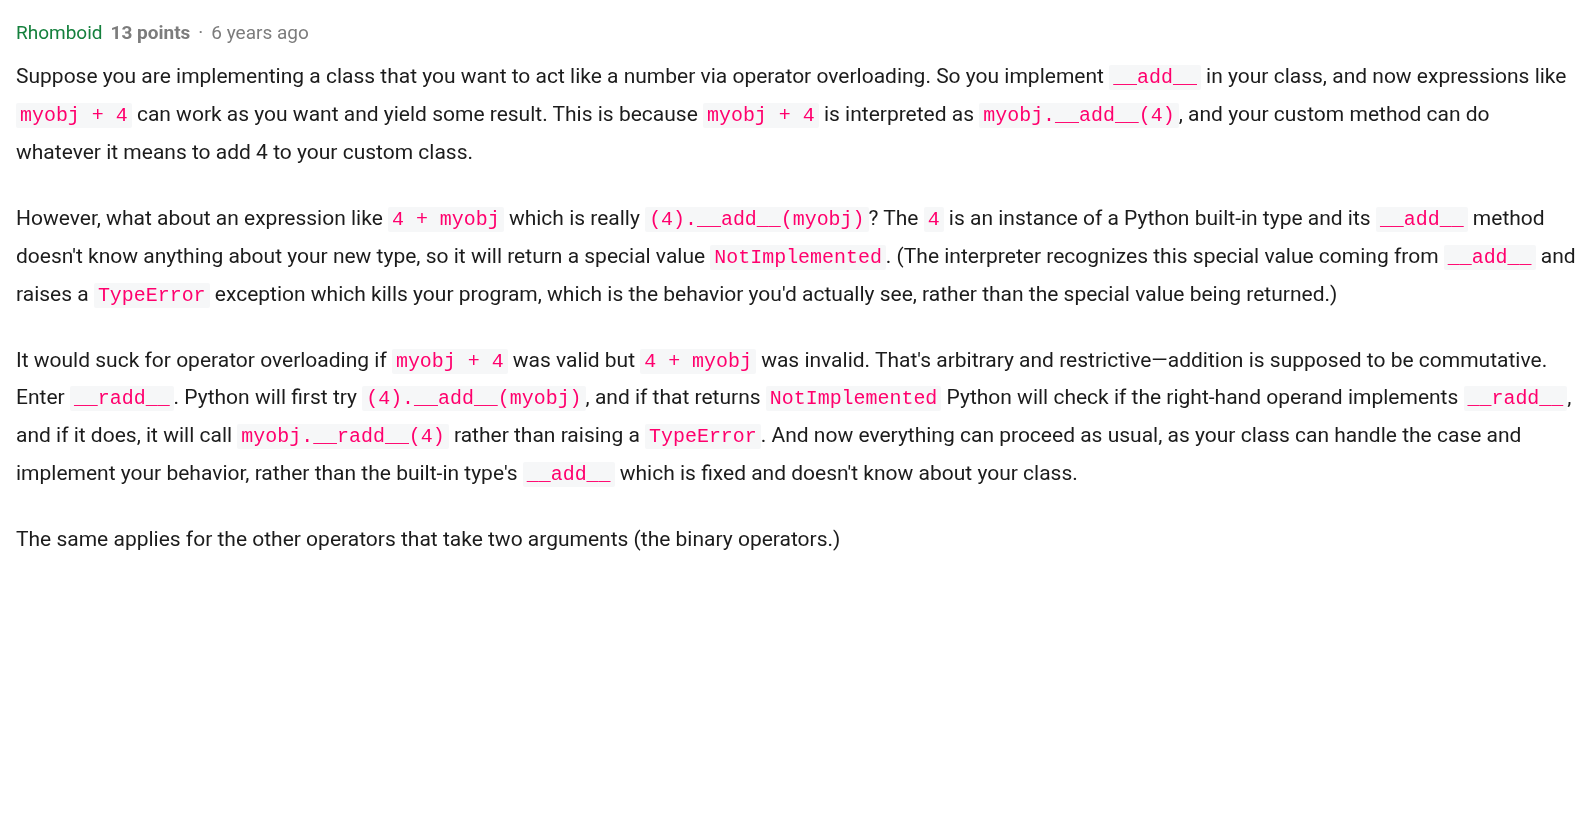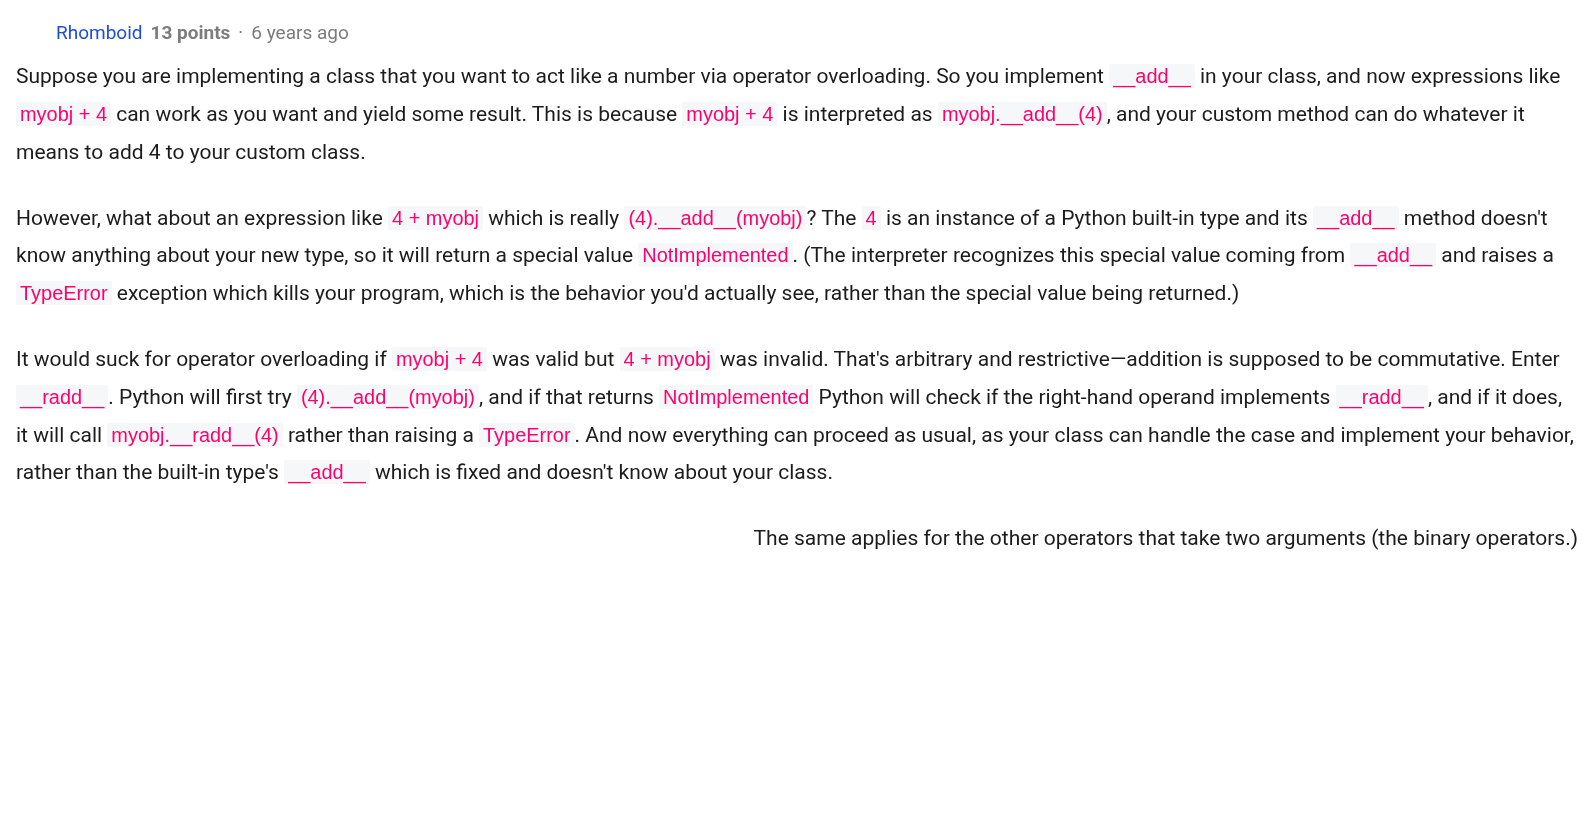--- a/index.html
+++ b/index.html
@@ -16,43 +16,41 @@
       line-height: 1.8;
     }
     .comment-header {
       display: flex;
       align-items: center;
       gap: 8px;
       font-size: 19px;
       margin-bottom: 8px;
     }
     .username {
-      color: #1d4ed8;
+      color: #15803d;
       font-weight: 400;
-      margin-left: 40px;
     }
     .points {
       color: #7c7c7c;
       font-weight: bold;
     }
     .separator {
       color: #7c7c7c;
     }
     .timestamp {
       color: #7c7c7c;
     }
     .comment-body p {
       margin-bottom: 28px;
     }
     .comment-body p:last-child {
       margin-bottom: 11px;
-      text-align: right;
     }
     code {
-      font-family: Liberation Sans, sans-serif;
+      font-family: Liberation Mono, monospace;
       background-color: #f6f7f8;
       color: #ff006d;
       padding: 1px 4px;
       font-size: 0.95em;
       border-radius: 2px;
     }
   </style>
 </head>
 <body>
 

